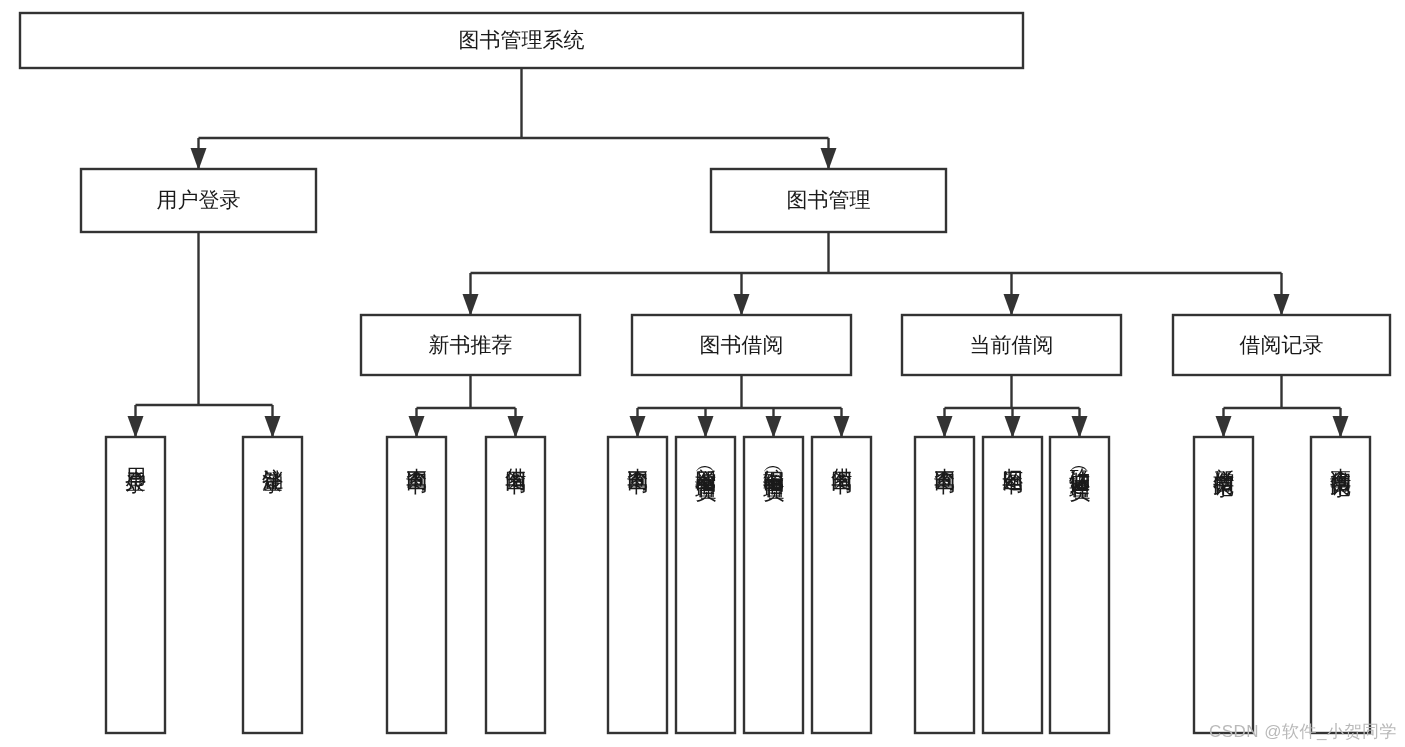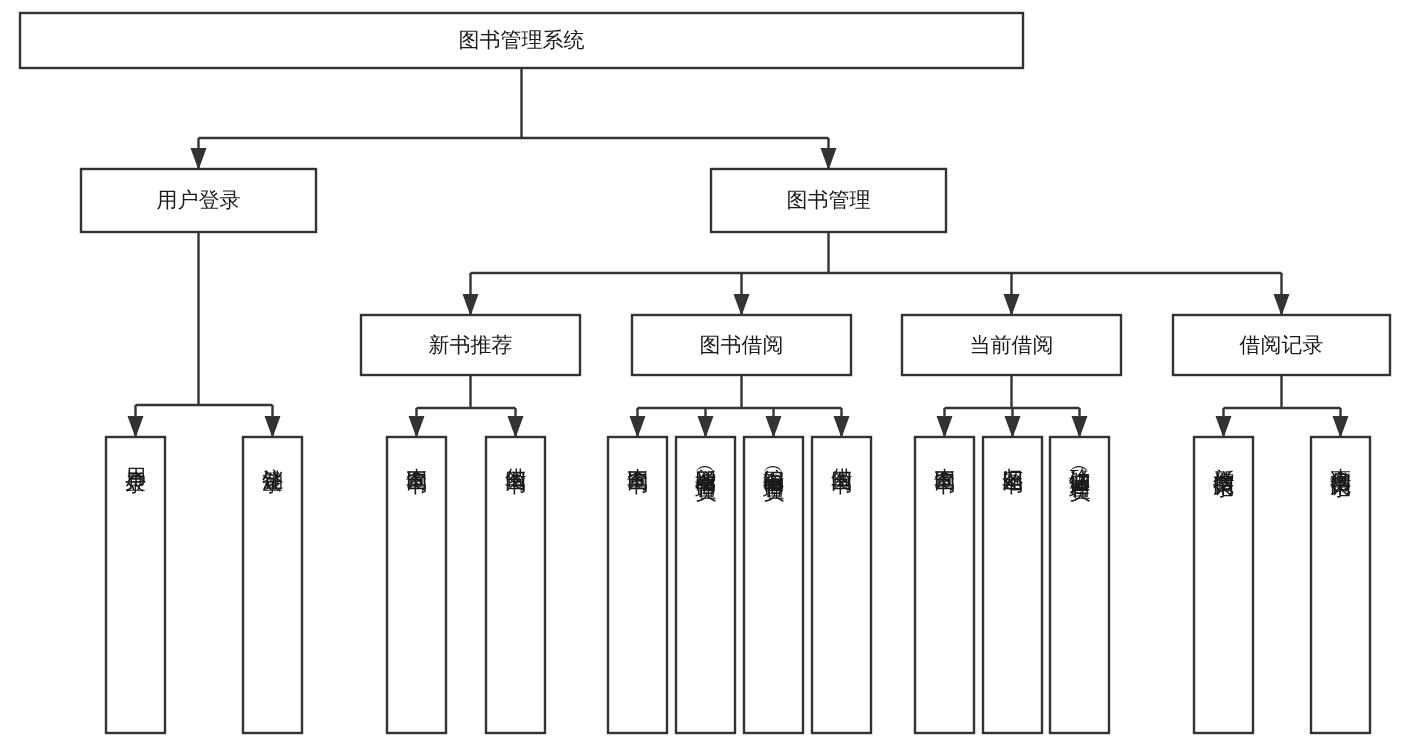--- a/index.html
+++ b/index.html
@@ -242,13 +242,14 @@
         <span class="leaf-label">确认归还（管理员）</span>
       </div>
       <div class="leaf-label-wrap" style="left: 1194px; top: 451px; width: 59px; height: 276px;">
         <span class="leaf-label">新增借阅记录</span>
       </div>
       <div class="leaf-label-wrap" style="left: 1311px; top: 451px; width: 59px; height: 276px;">
         <span class="leaf-label">查询借阅记录</span>
       </div>
     </div>
 
+  <div class="watermark">CSDN @软件_小贺同学</div>
 </div>
 
 </body></html>

